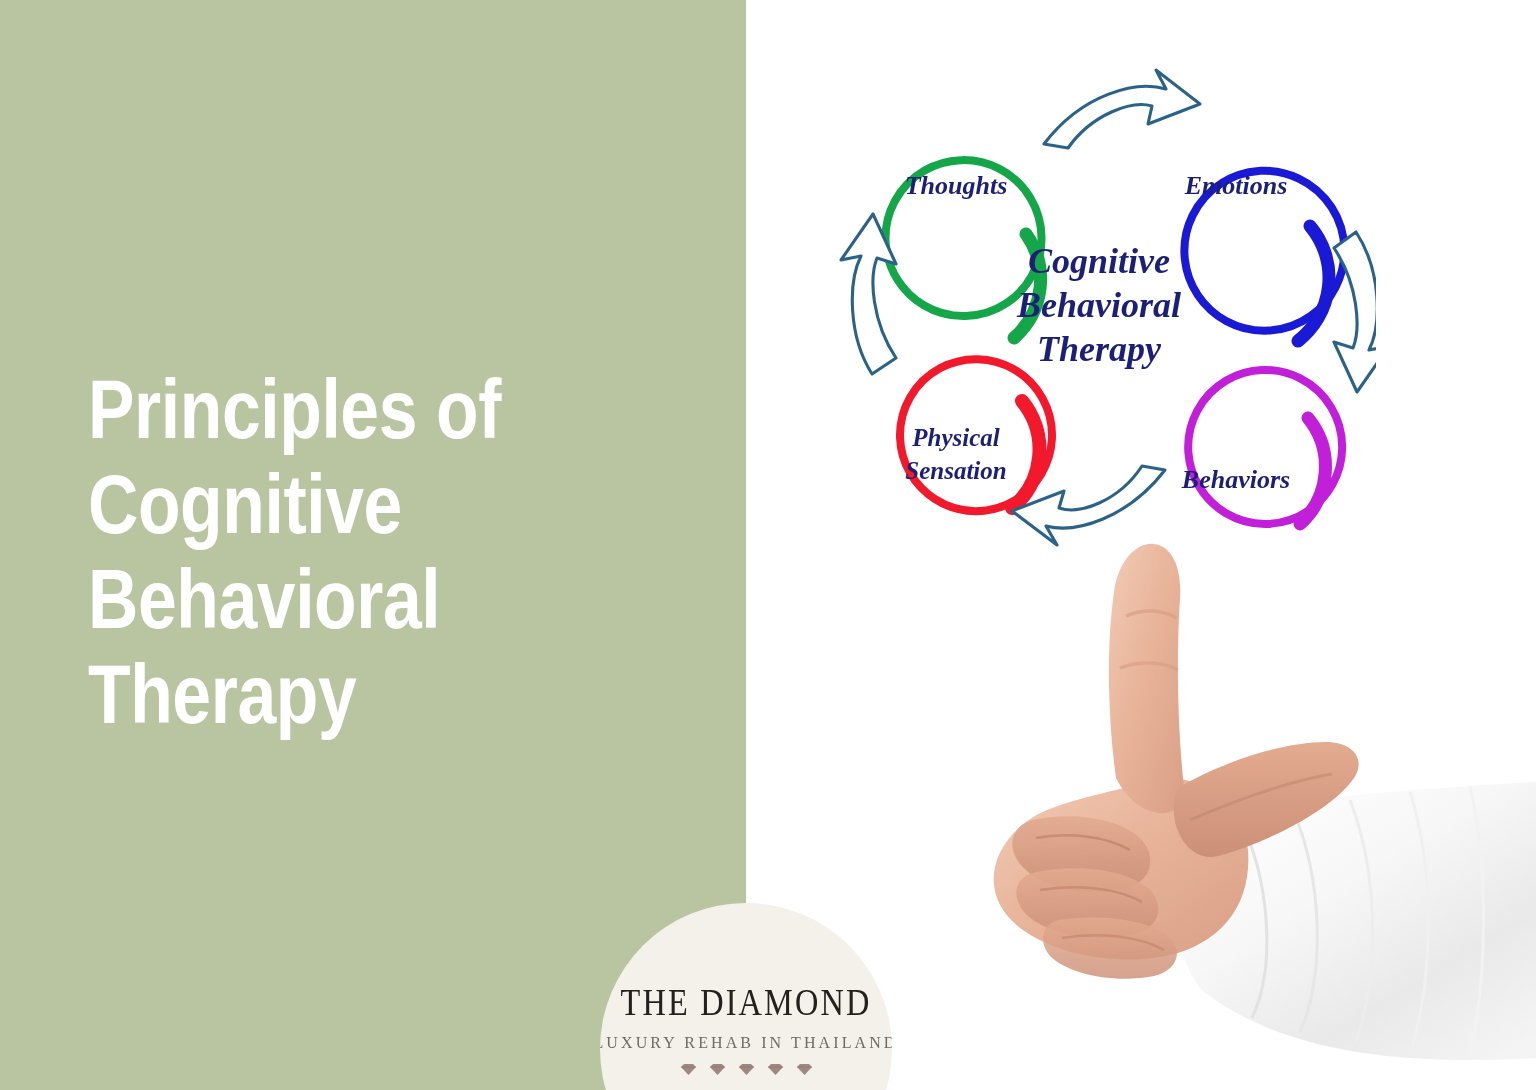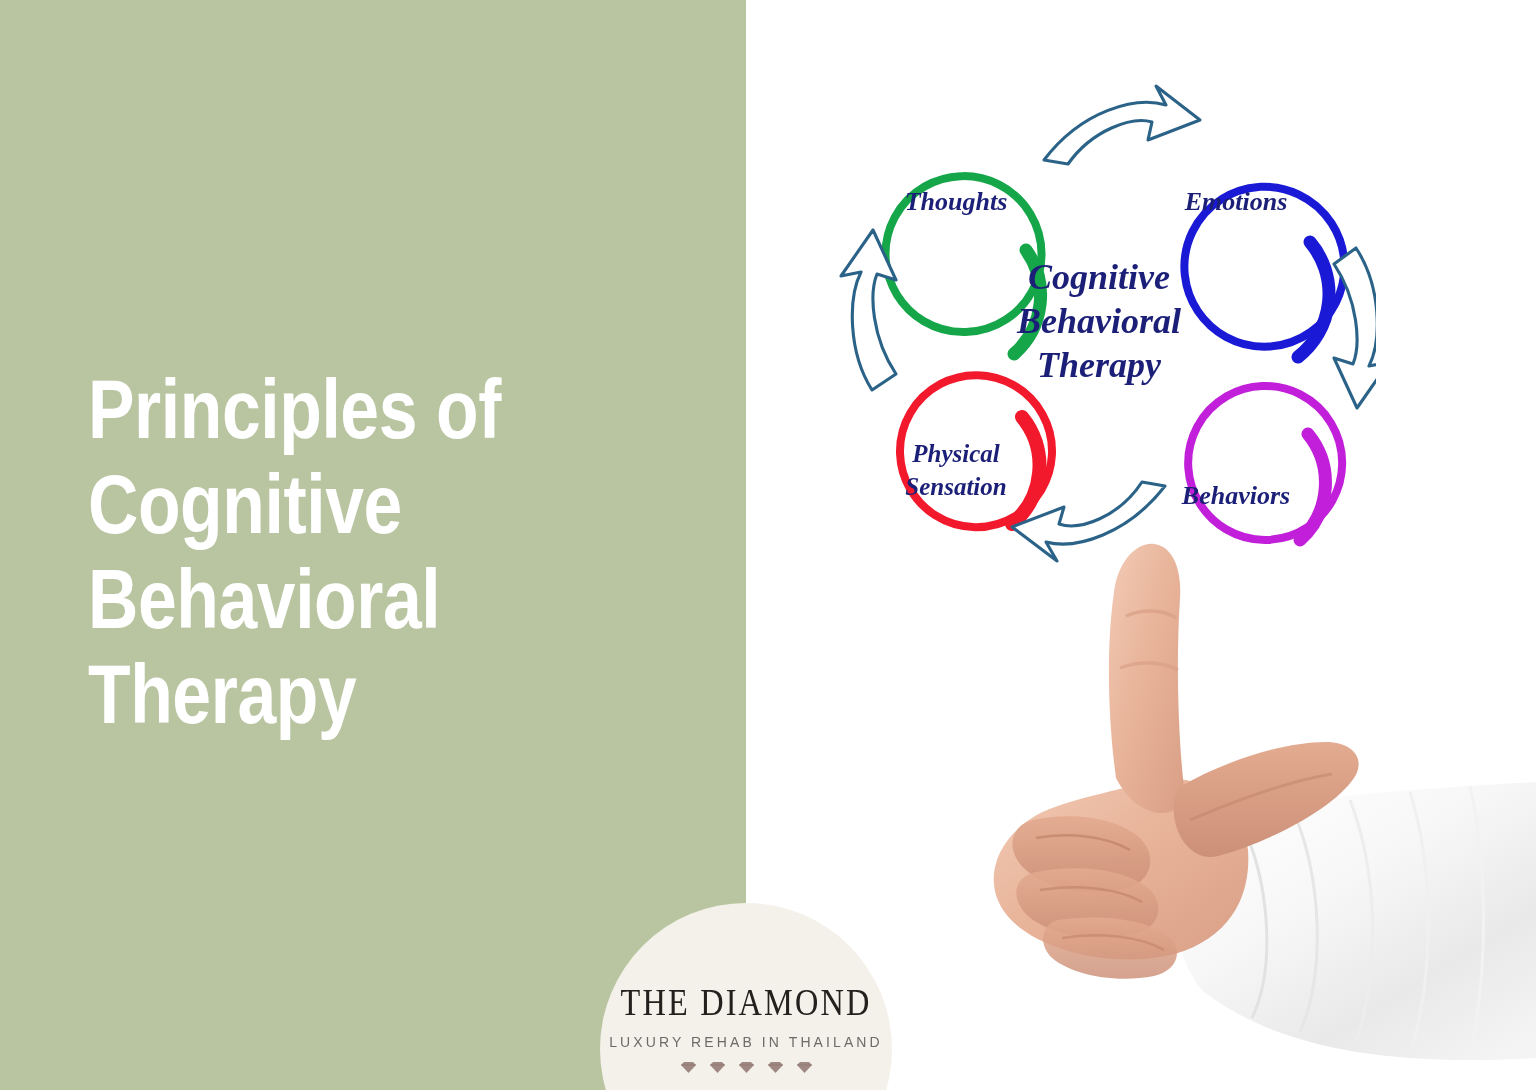--- a/index.html
+++ b/index.html
@@ -26,21 +26,21 @@
     font-size:83px;
     line-height:95px;
     letter-spacing:-0.5px;
     transform:scaleX(0.84);
     transform-origin:left top;
     white-space:pre-line;
   }
 
   
   .diagram{
-    position:absolute;left:836px;top:72px;width:540px;height:500px;
+    position:absolute;left:836px;top:56px;width:540px;height:500px;
   }
   .diagram svg{display:block;width:540px;height:500px;}
 
   .node-label{
     font-family:"Liberation Serif", serif;
     font-style:italic;font-weight:700;
     fill:#1b1f77;
   }
   .node-label.one-line{font-size:26px;}
   .node-label.two-line{font-size:25px;}
@@ -75,23 +75,23 @@
     font-family:"Liberation Serif", serif;
     font-weight:400;
     font-size:33px;
     letter-spacing:2.2px;
     color:#23201d;
     transform:scaleY(1.12) scaleX(0.98);
     white-space:nowrap;
   }
   .logo-sub{
     margin-top:12px;
-    font-family:Liberation Sans, sans-serif;
+    font-family:Liberation Serif, serif;
     font-weight:400;
-    font-size:14px;
+    font-size:16px;
     letter-spacing:3.1px;
     color:#6e6a66;
     white-space:nowrap;
   }
   .logo-gems{
     margin-top:11px;
     display:flex;gap:12px;align-items:center;
   }
   .gem{display:block;}
 </style>

